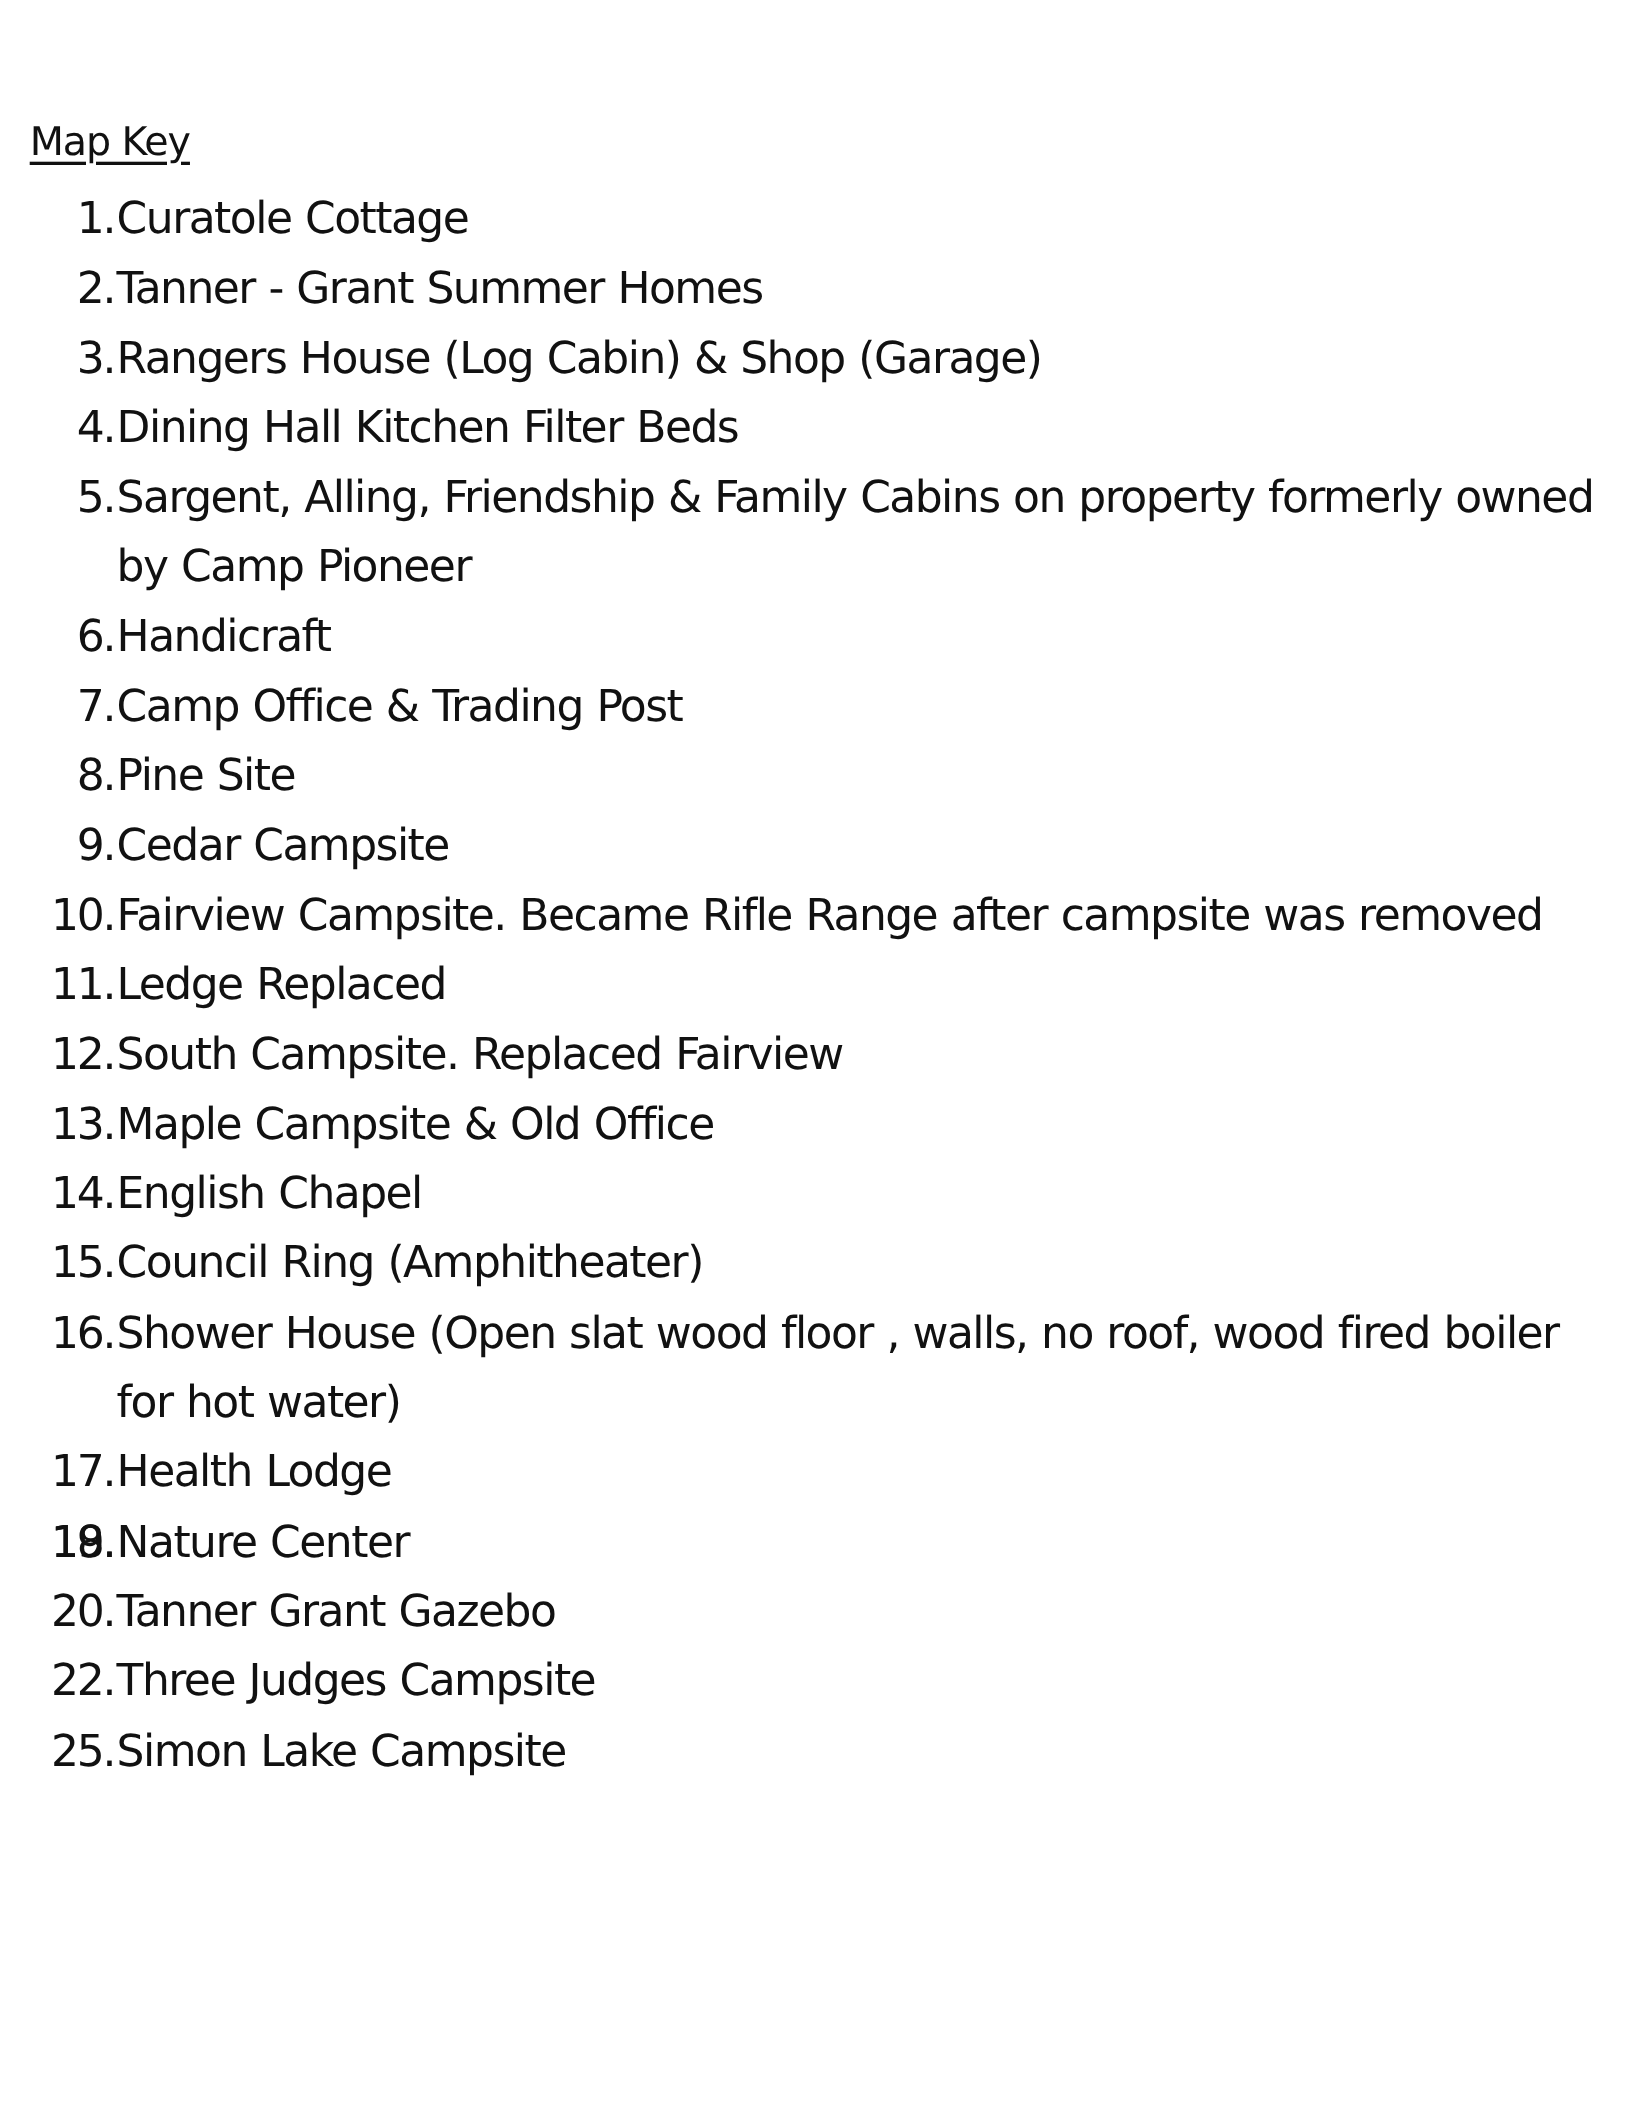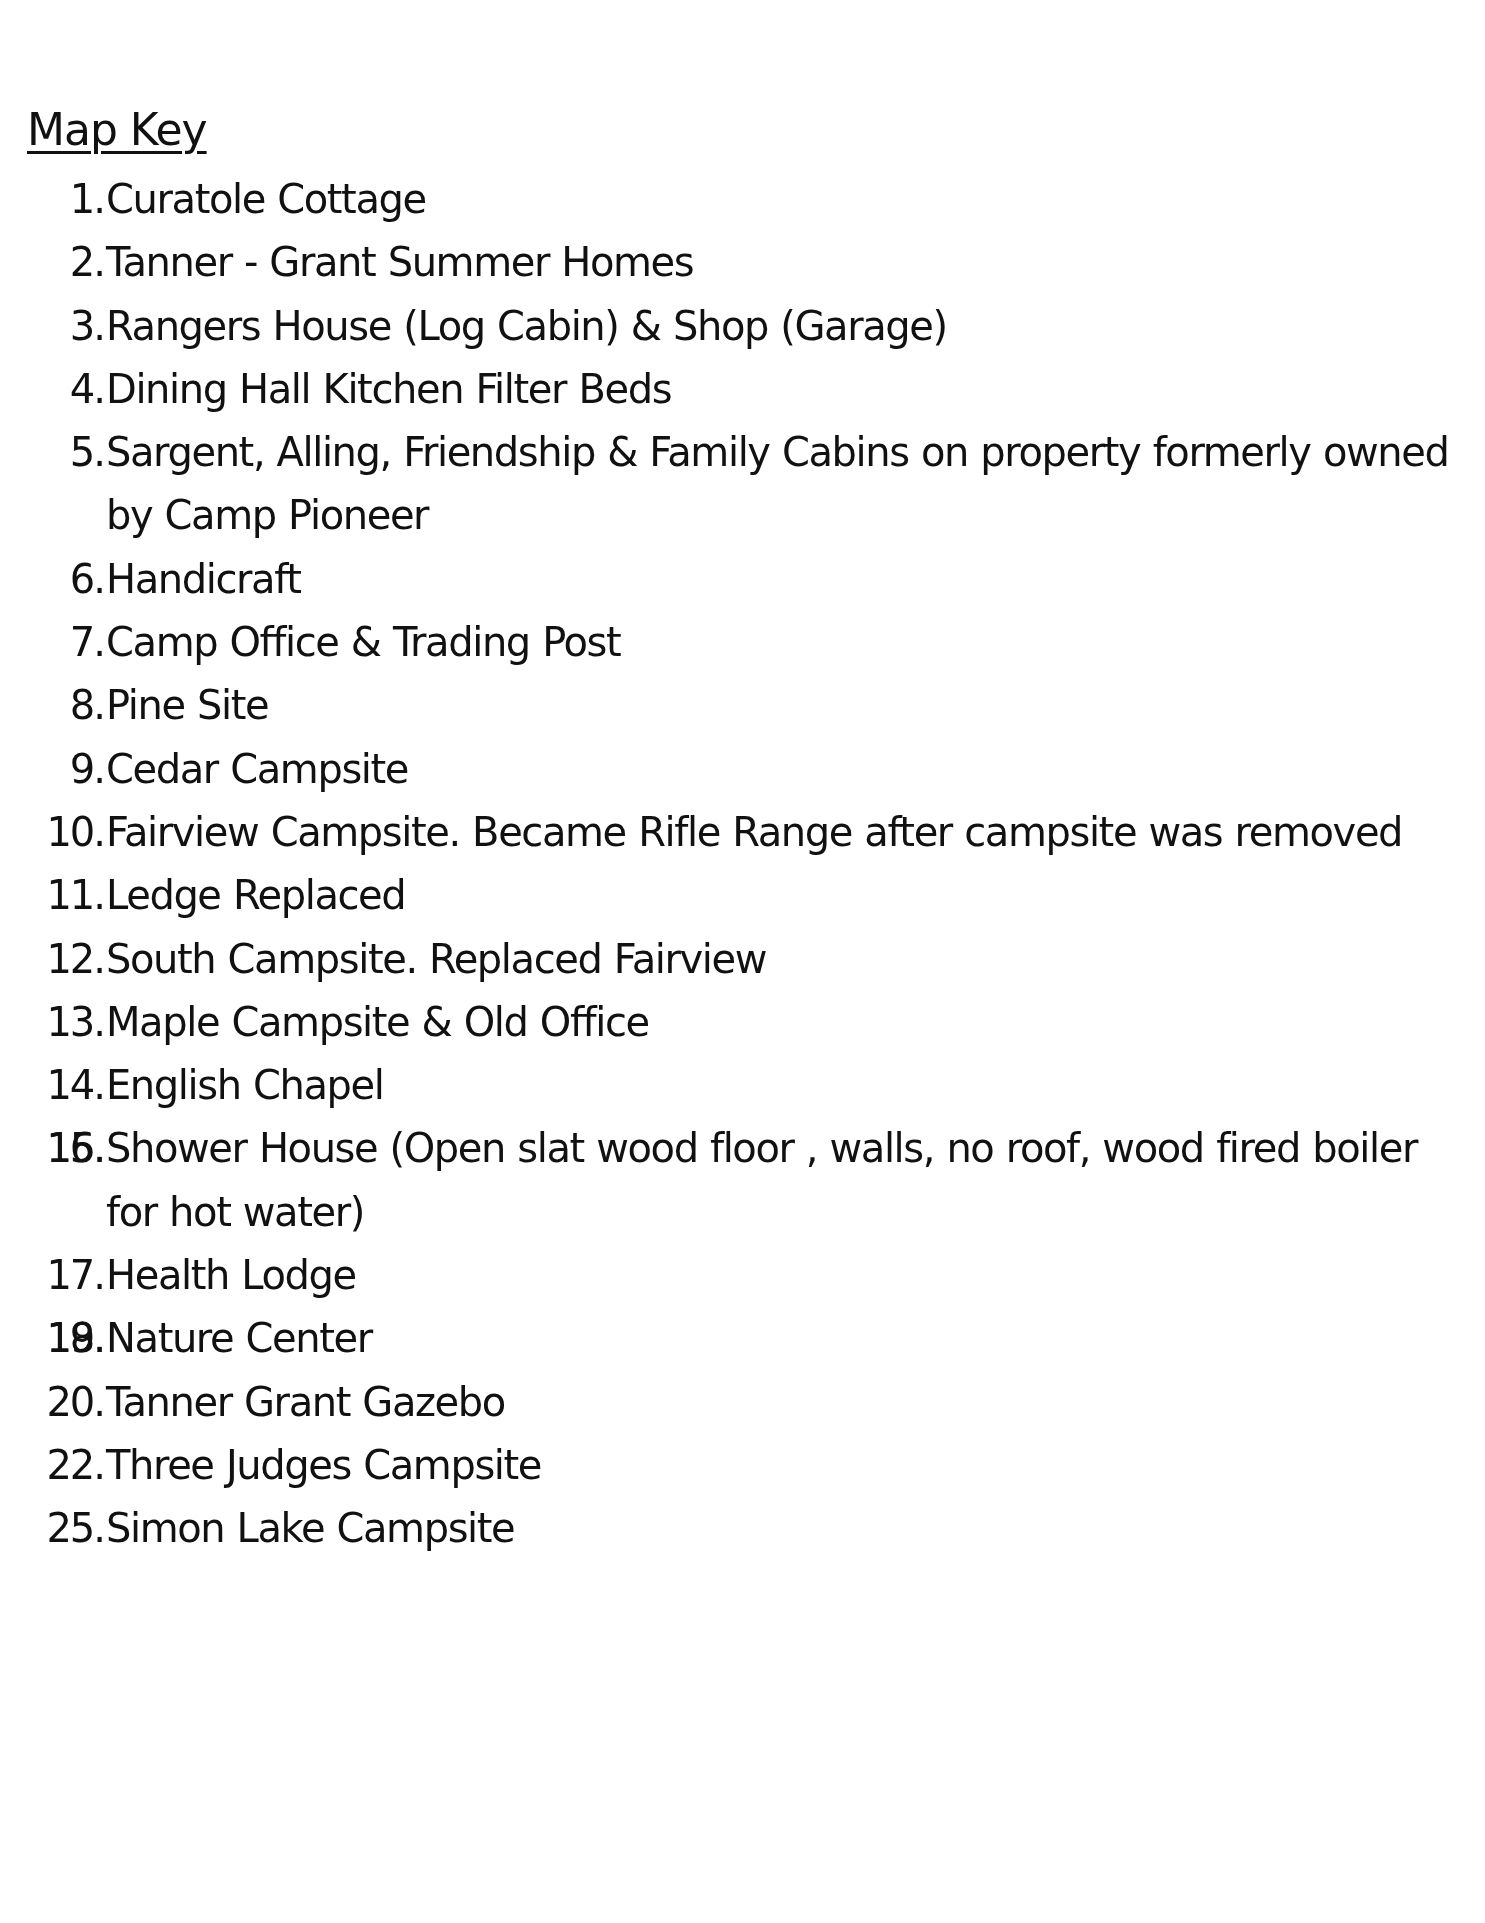--- a/index.html
+++ b/index.html
@@ -1,18 +1,18 @@
 <!DOCTYPE html>
 <html><head>
 <meta charset="utf-8">
 <style>
   html, body { margin:0; padding:0; background:#ffffff; }
   body { width:1485px; height:1923px; position:relative; overflow:hidden;
          font-family:"DejaVu Sans", sans-serif; color:#111111; }
-  .title { position:absolute; left:27px; top:104px; font-size:44px; line-height:52px;
+  .title { position:absolute; left:27px; top:104px; font-size:36px; line-height:52px;
            text-decoration:underline; text-decoration-thickness:3px; text-underline-offset:6px;
            letter-spacing:-1px; }
   ol { list-style:none; margin:0; padding:0; position:absolute; left:0; top:168px; width:1460px; }
   li { position:relative; padding-left:106px; font-size:40px; line-height:63.3px;
        letter-spacing:-1.4px; word-spacing:1px; }
   .num { position:absolute; left:0; width:104px; text-align:right; letter-spacing:-2px; }
 </style>
 </head>
 <body>
 
@@ -26,21 +26,21 @@
   <li><span class="num">5.</span><span>Sargent, Alling, Friendship &amp; Family Cabins on property formerly owned by Camp Pioneer</span></li>
   <li><span class="num">6.</span><span>Handicraft</span></li>
   <li><span class="num">7.</span><span>Camp Office &amp; Trading Post</span></li>
   <li><span class="num">8.</span><span>Pine Site</span></li>
   <li><span class="num">9.</span><span>Cedar Campsite</span></li>
   <li><span class="num">10.</span><span>Fairview Campsite. Became Rifle Range after campsite was removed</span></li>
   <li><span class="num">11.</span><span>Ledge Replaced</span></li>
   <li><span class="num">12.</span><span>South Campsite. Replaced Fairview</span></li>
   <li><span class="num">13.</span><span>Maple Campsite &amp; Old Office</span></li>
   <li><span class="num">14.</span><span>English Chapel</span></li>
-  <li><span class="num">15.</span></li>
+  <li><span class="num">15.</span><span>Council Ring (Amphitheater)</span></li>
   <li><span class="num">16.</span><span>Shower House (Open slat wood floor , walls, no roof, wood fired boiler for hot water)</span></li>
   <li><span class="num">17.</span><span>Health Lodge</span></li>
   <li><span class="num">18.</span></li>
   <li><span class="num">19.</span><span>Nature Center</span></li>
   <li><span class="num">20.</span><span>Tanner Grant Gazebo</span></li>
   <li><span class="num">22.</span><span>Three Judges Campsite</span></li>
   <li><span class="num">25.</span><span>Simon Lake Campsite</span></li>
 </ol>
 
 </body></html>

